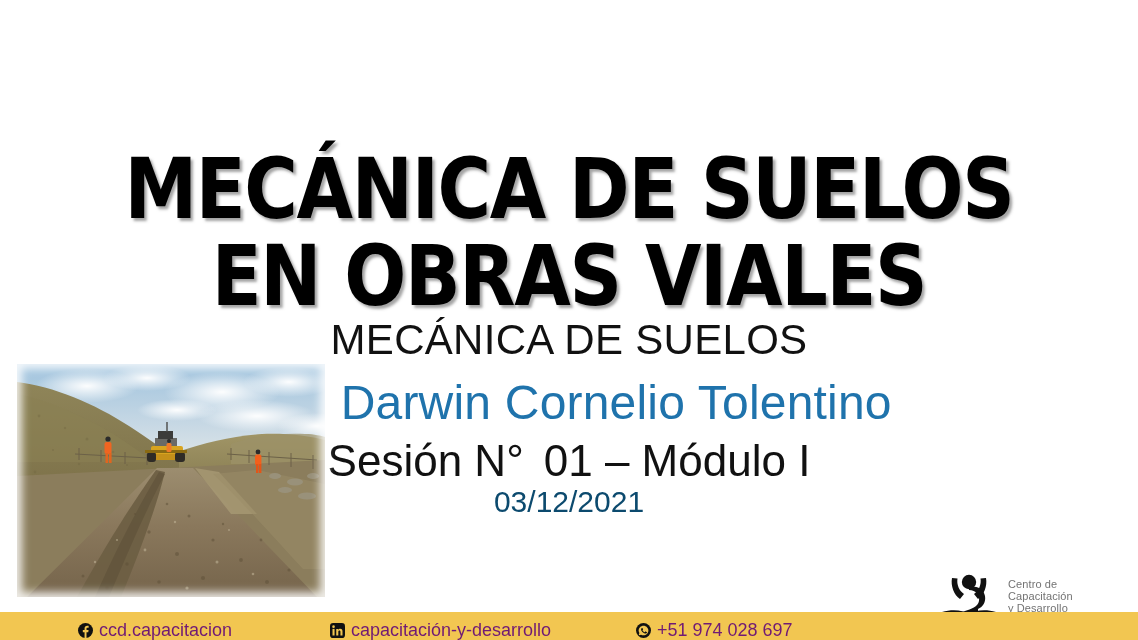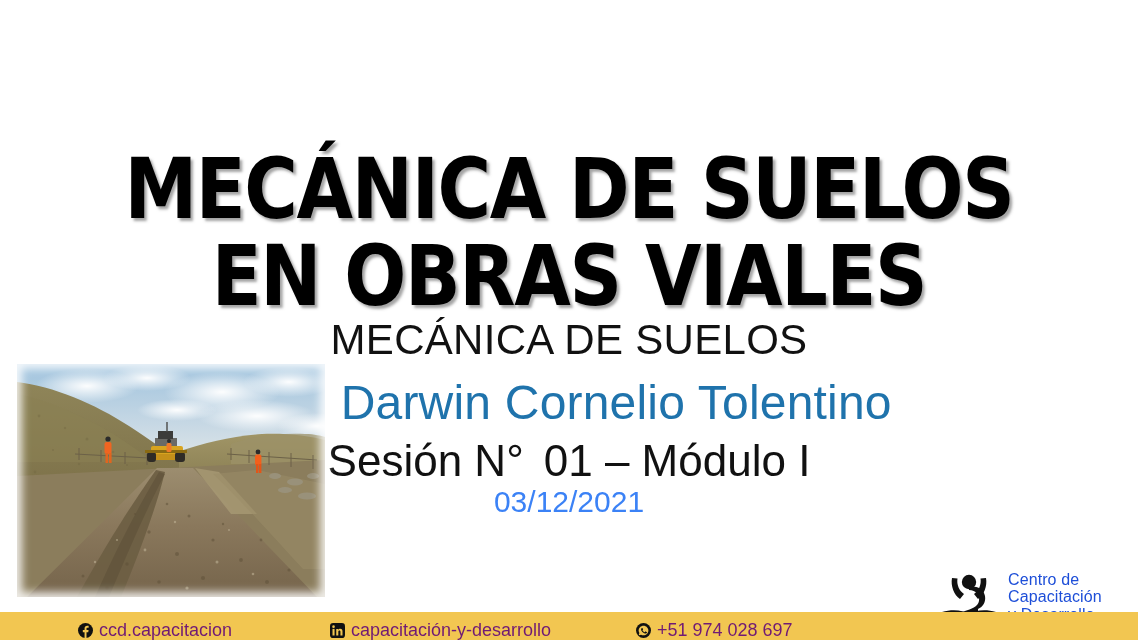--- a/index.html
+++ b/index.html
@@ -82,21 +82,21 @@
     display: inline-block;
     width: 20px;
   }
   .date {
     position: absolute;
     left: 0;
     top: 485px;
     width: 1138px;
     text-align: center;
     font-size: 30px;
-    color: #3b82f6;
+    color: #0c4a6e;
     white-space: nowrap;
   }
 
   
   .photo-frame {
     position: absolute;
     left: 17px;
     top: 364px;
     width: 308px;
     height: 233px;
@@ -153,23 +153,23 @@
     display: flex;
     align-items: center;
     gap: 8px;
   }
   .logo-mark { flex: none; width: 62px; height: 58px; }
   .logo-mark svg { display: block; }
   .logo-text {
     display: flex;
     flex-direction: column;
     justify-content: center;
-    font-size: 16px;
+    font-size: 11px;
     line-height: 1.08;
-    color: #1d4ed8;
+    color: #737373;
     letter-spacing: 0.1px;
   }
   .logo-text span { display: block; white-space: nowrap; }
 </style>
 </head>
 <body>
 
 <div id="slide">
 
   <div class="title-block">

